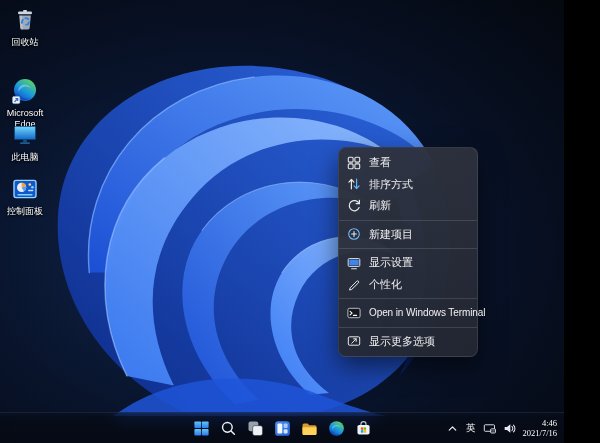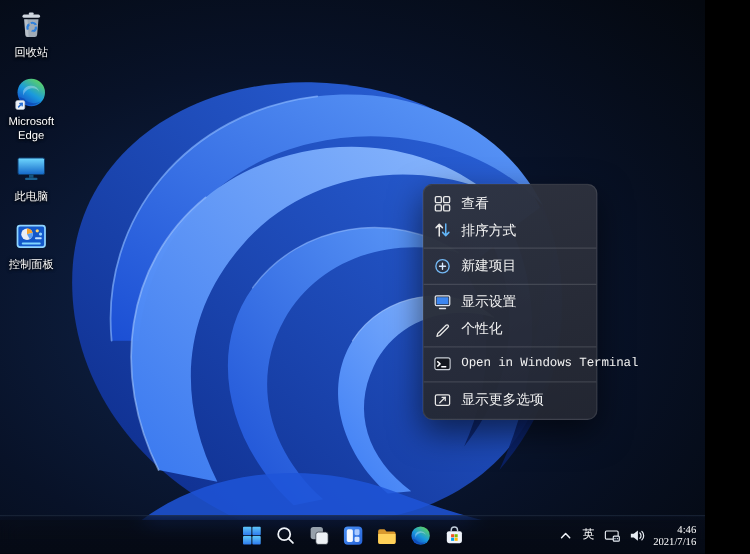--- a/index.html
+++ b/index.html
@@ -14,21 +14,21 @@
   .dicon .ic svg{width:28px;height:28px;display:block;}
   .dicon .lbl{margin-top:2px;font-size:9px;line-height:10.5px;color:#fff;text-align:center;
               text-shadow:0 1px 2px rgba(0,0,0,.95),0 0 3px rgba(0,0,0,.8);}
 
   
   .context-menu{position:absolute;left:338px;top:147px;width:140px;box-sizing:border-box;padding:4px 0;
       background:linear-gradient(165deg,rgba(47,51,63,.97),rgba(35,39,50,.97));
       border:1px solid rgba(255,255,255,.09);border-radius:8px;
       box-shadow:0 10px 26px rgba(0,0,0,.55);}
   .menu-item{display:flex;align-items:center;gap:8px;height:21.5px;margin:0 2px;padding:0 6px;
-      border-radius:4px;color:#f2f2f2;font-size:11px;white-space:nowrap;font-family:Liberation Mono, monospace;}
+      border-radius:4px;color:#f2f2f2;font-size:11px;white-space:nowrap;}
   .menu-item.latin .mlbl{font-size:10px;letter-spacing:-.1px;}
   .menu-item .mi{width:14px;height:14px;display:flex;flex:none;}
   .menu-item .mi svg{width:14px;height:14px;display:block;}
   .menu-sep{height:1px;background:rgba(255,255,255,.13);margin:3px 0;}
 
   
   .taskbar{position:absolute;left:0;right:0;bottom:0;height:30px;
       background:linear-gradient(rgba(12,20,40,.38),rgba(7,12,26,.58));
       border-top:1px solid rgba(130,160,210,.14);backdrop-filter:blur(8px);}
   .tb-center{position:absolute;left:50%;top:0;transform:translateX(-50%);height:100%;
@@ -103,21 +103,21 @@
             </g>
             <g fill="#2f80dc">
               <path d="M12.6,12.6 l-0.2,2 -1.7,-1.1 z"></path>
               <path d="M17.1,12.2 l1.6,1.3 -2,0.6 z"></path>
               <path d="M15.8,19.4 l-2,-0.3 1.2,-1.6 z"></path>
             </g>
           </svg>
         </div>
         <div class="lbl">回收站</div>
       </div>
-      <div class="dicon" style="top: 60px;">
+      <div class="dicon" style="top: 76px;">
         <div class="ic">
           <svg viewBox="0 0 28 28">
             <defs>
               <linearGradient id="ge1" x1="0.15" y1="0.95" x2="0.75" y2="0.05">
                 <stop offset="0" stop-color="#1246c8"></stop>
                 <stop offset=".5" stop-color="#1a9add"></stop>
                 <stop offset="1" stop-color="#5bd068"></stop>
               </linearGradient>
             </defs>
             <circle cx="14" cy="13" r="11" fill="url(#ge1)"></circle>
@@ -183,20 +183,31 @@
         <span class="mi">
           <svg viewBox="0 0 14 14">
             <g fill="none" stroke-width="1.2" stroke-linecap="round" stroke-linejoin="round">
               <path d="M4.4,11.8 V2.6 M1.9,5.1 4.4,2.5 6.9,5.1" stroke="#e8e8e8"></path>
               <path d="M9.6,2.2 V11.4 M7.1,8.9 9.6,11.5 12.1,8.9" stroke="#62b5f7"></path>
             </g>
           </svg>
         </span>
         <span class="mlbl">排序方式</span>
       </div>
+      <div class="menu-item">
+        <span class="mi">
+          <svg viewBox="0 0 14 14">
+            <g fill="none" stroke="#e8e8e8" stroke-width="1.2" stroke-linecap="round">
+              <path d="M11.9,4.3 A5.1,5.1 0 1 0 12.1,8.6"></path>
+              <polyline points="12.4,1.3 12.4,4.6 9.1,4.6"></polyline>
+            </g>
+          </svg>
+        </span>
+        <span class="mlbl">刷新</span>
+      </div>
       <div class="menu-sep"></div>
       <div class="menu-item">
         <span class="mi">
           <svg viewBox="0 0 14 14">
             <circle cx="7" cy="7" r="5.3" fill="none" stroke="#74b9f5" stroke-width="1.1"></circle>
             <path d="M7,4.6 V9.4 M4.6,7 H9.4" stroke="#d8eaff" stroke-width="1.1" stroke-linecap="round"></path>
           </svg>
         </span>
         <span class="mlbl">新建项目</span>
       </div>

